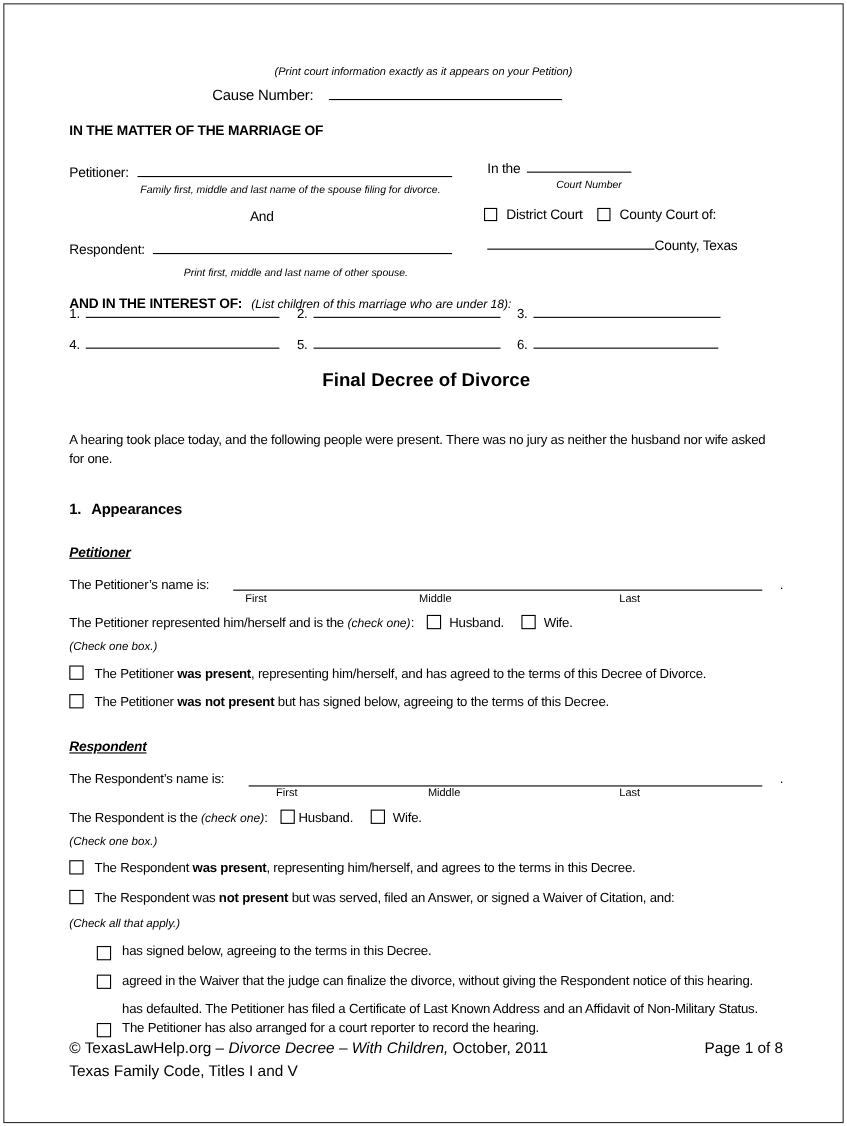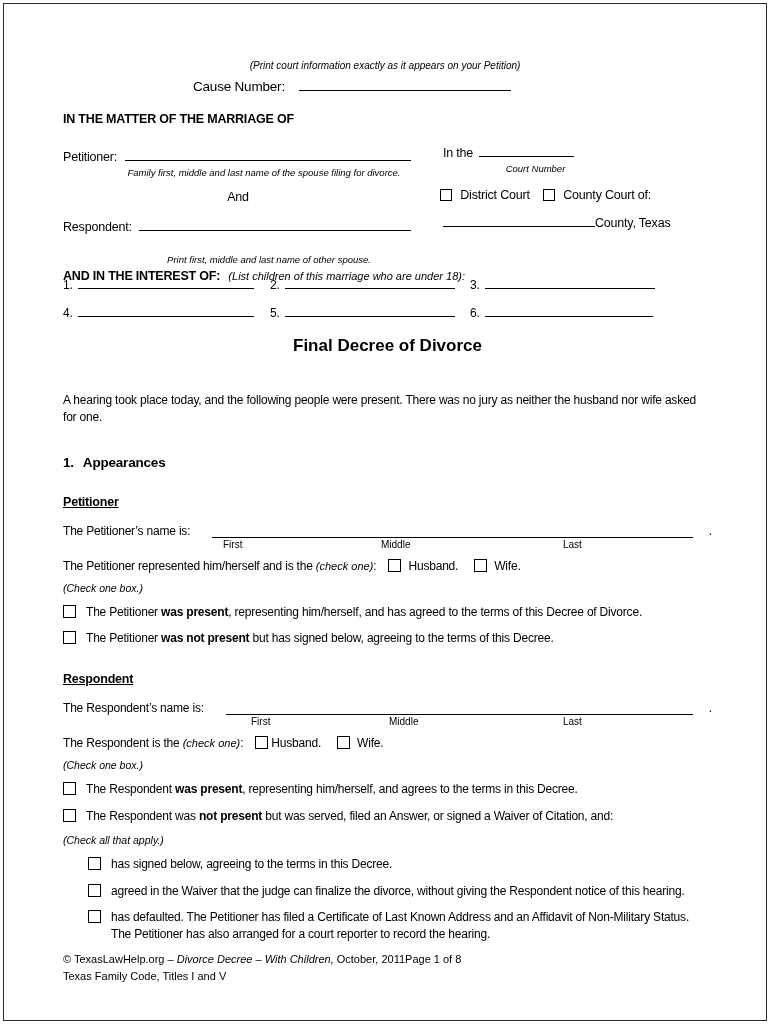--- a/index.html
+++ b/index.html
@@ -23,50 +23,50 @@
   .matter { top:112px; left:63px; font-weight:700; font-size:12.5px; }
   .row-pet { top:148px; left:63px; font-size:12.5px; }
   .row-inthe { top:144px; left:443px; font-size:12.5px; }
   .hint-pet { top:167px; left:118px; width:292px; text-align:center; }
   .hint-court { top:163px; left:487px; width:97px; text-align:center; }
   .and-lbl { top:190px; left:63px; width:350px; text-align:center; font-size:12.5px; }
   .courts { top:188px; left:440px; font-size:12.5px; }
   .courts .cb { width:12px; height:12px; }
   .row-resp { top:218px; left:63px; font-size:12.5px; }
   .row-county { top:214px; left:443px; font-size:12.5px; }
-  .hint-resp { top:254px; left:130px; width:278px; text-align:center; }
+  .hint-resp { top:243px; left:130px; width:278px; text-align:center; }
   .interest { top:254px; left:63px;margin-top:15px; }
   .interest .lead { font-weight:700; font-size:12.5px; }
   .child-num { margin-right:5px; }
 
   
   .content { position:absolute; top:330px; left:63px; right:58px; }
   .title { font-size:17px; font-weight:700; text-align:center; margin-top:6px; letter-spacing:0; }
   .intro { margin-top:36px; line-height:1.4; white-space:normal; }
   .h2 { margin-top:29px; font-size:13.5px; font-weight:700; }
   .h2 .num { margin-right:9px; }
-  .h3 { margin-top:25px; font-size:12.5px; font-weight:700; text-decoration:underline; }
-  .name-row { display:flex; align-items:flex-end; margin-top:15px;gap:16px; }
+  .h3 { margin-top:25px; font-size:12.5px; font-weight:700; font-style:italic; text-decoration:underline; }
+  .name-row { display:flex; align-items:center; margin-top:15px;gap:16px; }
   .name-row .blank { flex:1 1 auto; margin-left:6px; }
   .hints { position:relative; height:14px; font-size:10px; letter-spacing:0; }
   .hints span { position:absolute; top:1px; }
   .pet-hints .p1 { left:160px; } .pet-hints .p2 { left:318px; } .pet-hints .p3 { left:500px; }
   .resp-hints .p1 { left:188px; } .resp-hints .p2 { left:326px; } .resp-hints .p3 { left:500px; }
   .inline-row { margin-top:7px; }
   .cb-husband-p { margin:0 7px 0 12px; }
   .cb-husband-r { margin:0 3px 0 12px; }
   .cb-wife { margin:0 7px 0 16px; }
   .note { margin-top:9px; font-style:italic; font-size:10.5px; letter-spacing:0; }
   .opt { display:flex; margin-top:10px; }
   .opt .cb { flex:0 0 13px; margin-right:10px; margin-top:1px; }
   .opt-text { line-height:1.4; white-space:normal; }
-  .sub { margin-left:25px; }
+  .sub { margin-left:25px;align-items:flex-end; }
 
   
-  .footer { position:absolute; left:63px; right:58px; bottom:40px; display:flex; align-items:flex-start; font-size:11px; line-height:1.5; letter-spacing:0; }
+  .footer { position:absolute; left:63px; right:58px; bottom:40px; display:flex; justify-content:space-between; align-items:flex-start; font-size:14px; line-height:1.5; letter-spacing:0; }
 </style>
 </head>
 <body>
 
 <div class="page">
   <div class="frame"></div>
 
   <div class="abs instr">(Print court information exactly as it appears on your Petition)</div>
 
   <div class="abs cause">

